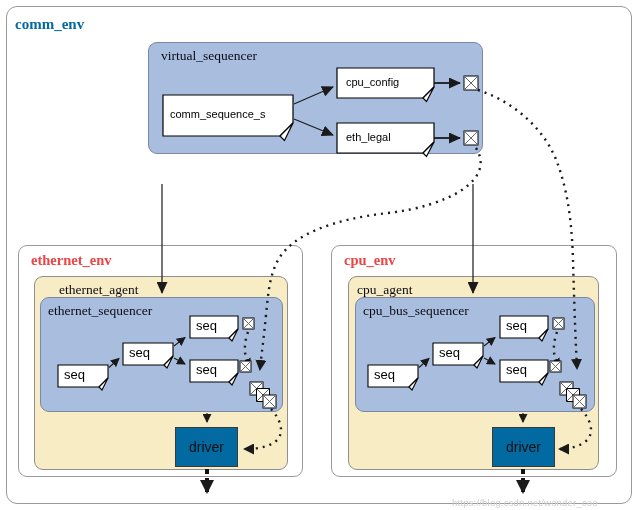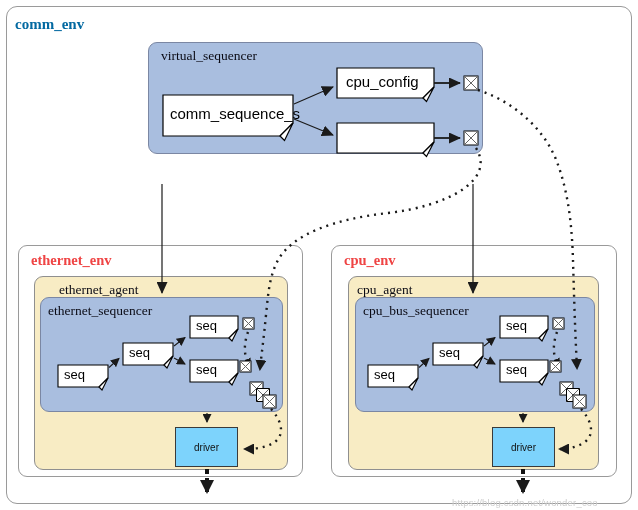--- a/index.html
+++ b/index.html
@@ -4,30 +4,30 @@
 <style>
   html,body{margin:0;padding:0;background:#fff;}
   #stage{
     position:relative;width:638px;height:510px;overflow:hidden;
     font-family:"Liberation Serif","DejaVu Serif",serif;background:#fff;
   }
   .box{position:absolute;box-sizing:border-box;}
   .env{background:#fff;border:1.4px solid #9a9a9a;border-radius:9px;z-index:1;}
   .vseq,.seqr{background:#a9bedf;border:1px solid #7b87a3;border-radius:9px;z-index:1;}
   .agent{background:#f8ecc4;border:1px solid #8f8f8f;border-radius:9px;z-index:1;}
-  .driver{background:#7dd3fc;border:1.5px solid #3a3a3a;z-index:1;
+  .driver{background:#0369a1;border:1.5px solid #3a3a3a;z-index:1;
     display:flex;align-items:center;justify-content:center;
-    font-family:"Liberation Sans","DejaVu Sans",sans-serif;font-size:10px;color:#111;}
+    font-family:"Liberation Sans","DejaVu Sans",sans-serif;font-size:14px;color:#111;}
   .env-title{display:block;padding:6px 0 0 12px;font-weight:bold;font-size:14.5px;color:#ef4444;}
   .comm-title{display:block;padding:9px 0 0 8px;font-weight:bold;font-size:15px;color:#0369a1;}
   .box-title{display:block;padding:5px 0 0 9px;font-size:13.5px;color:#0a0a14;}
   svg.overlay{position:absolute;left:0;top:0;z-index:2;pointer-events:none;}
   .note-label{
     position:absolute;z-index:3;display:flex;align-items:center;
-    font-family:"Liberation Sans","DejaVu Sans",sans-serif;font-size:15px;color:#000;
+    font-family:"Liberation Sans","DejaVu Sans",sans-serif;font-size:11px;color:#000;
     pointer-events:none;
   }
   .seq-label{font-size:13px;}
   .watermark{
     position:absolute;z-index:4;font-family:"Liberation Sans","DejaVu Sans",sans-serif;
     font-size:9.5px;color:#cdcdcd;letter-spacing:.2px;
   }
 </style>
 </head>
 <body>
@@ -183,20 +183,21 @@
       <path d="M560,382 L573,395 M573,382 L560,395" stroke="#666" stroke-width="1" fill="none"></path>
       <rect x="566.5" y="388.5" width="13" height="13" fill="#fff" stroke="#000" stroke-width="1"></rect>
       <path d="M566.5,388.5 L579.5,401.5 M579.5,388.5 L566.5,401.5" stroke="#666" stroke-width="1" fill="none"></path>
       <rect x="573" y="395" width="13" height="13" fill="#fff" stroke="#000" stroke-width="1"></rect>
       <path d="M573,395 L586,408 M586,395 L573,408" stroke="#666" stroke-width="1" fill="none"></path>
     </g>
   </svg>
 
   <div class="note-label" style="left:163px;top:95px;width:126px;height:37px;padding-left:7px;">comm_sequence_s</div>
   <div class="note-label" style="left:337px;top:68px;width:90px;height:27px;padding-left:9px;">cpu_config</div>
+  <div class="note-label" style="left:337px;top:123px;width:90px;height:27px;padding-left:9px;">eth_legal</div>
 
   <div class="note-label seq-label" style="left:58px;top:365px;width:44px;height:19px;padding-left:6px;">seq</div>
   <div class="note-label seq-label" style="left:123px;top:343px;width:44px;height:19px;padding-left:6px;">seq</div>
   <div class="note-label seq-label" style="left:190px;top:316px;width:42px;height:19px;padding-left:6px;">seq</div>
   <div class="note-label seq-label" style="left:190px;top:360px;width:42px;height:19px;padding-left:6px;">seq</div>
 
   <div class="note-label seq-label" style="left:368px;top:365px;width:44px;height:19px;padding-left:6px;">seq</div>
   <div class="note-label seq-label" style="left:433px;top:343px;width:44px;height:19px;padding-left:6px;">seq</div>
   <div class="note-label seq-label" style="left:500px;top:316px;width:42px;height:19px;padding-left:6px;">seq</div>
   <div class="note-label seq-label" style="left:500px;top:360px;width:42px;height:19px;padding-left:6px;">seq</div>

